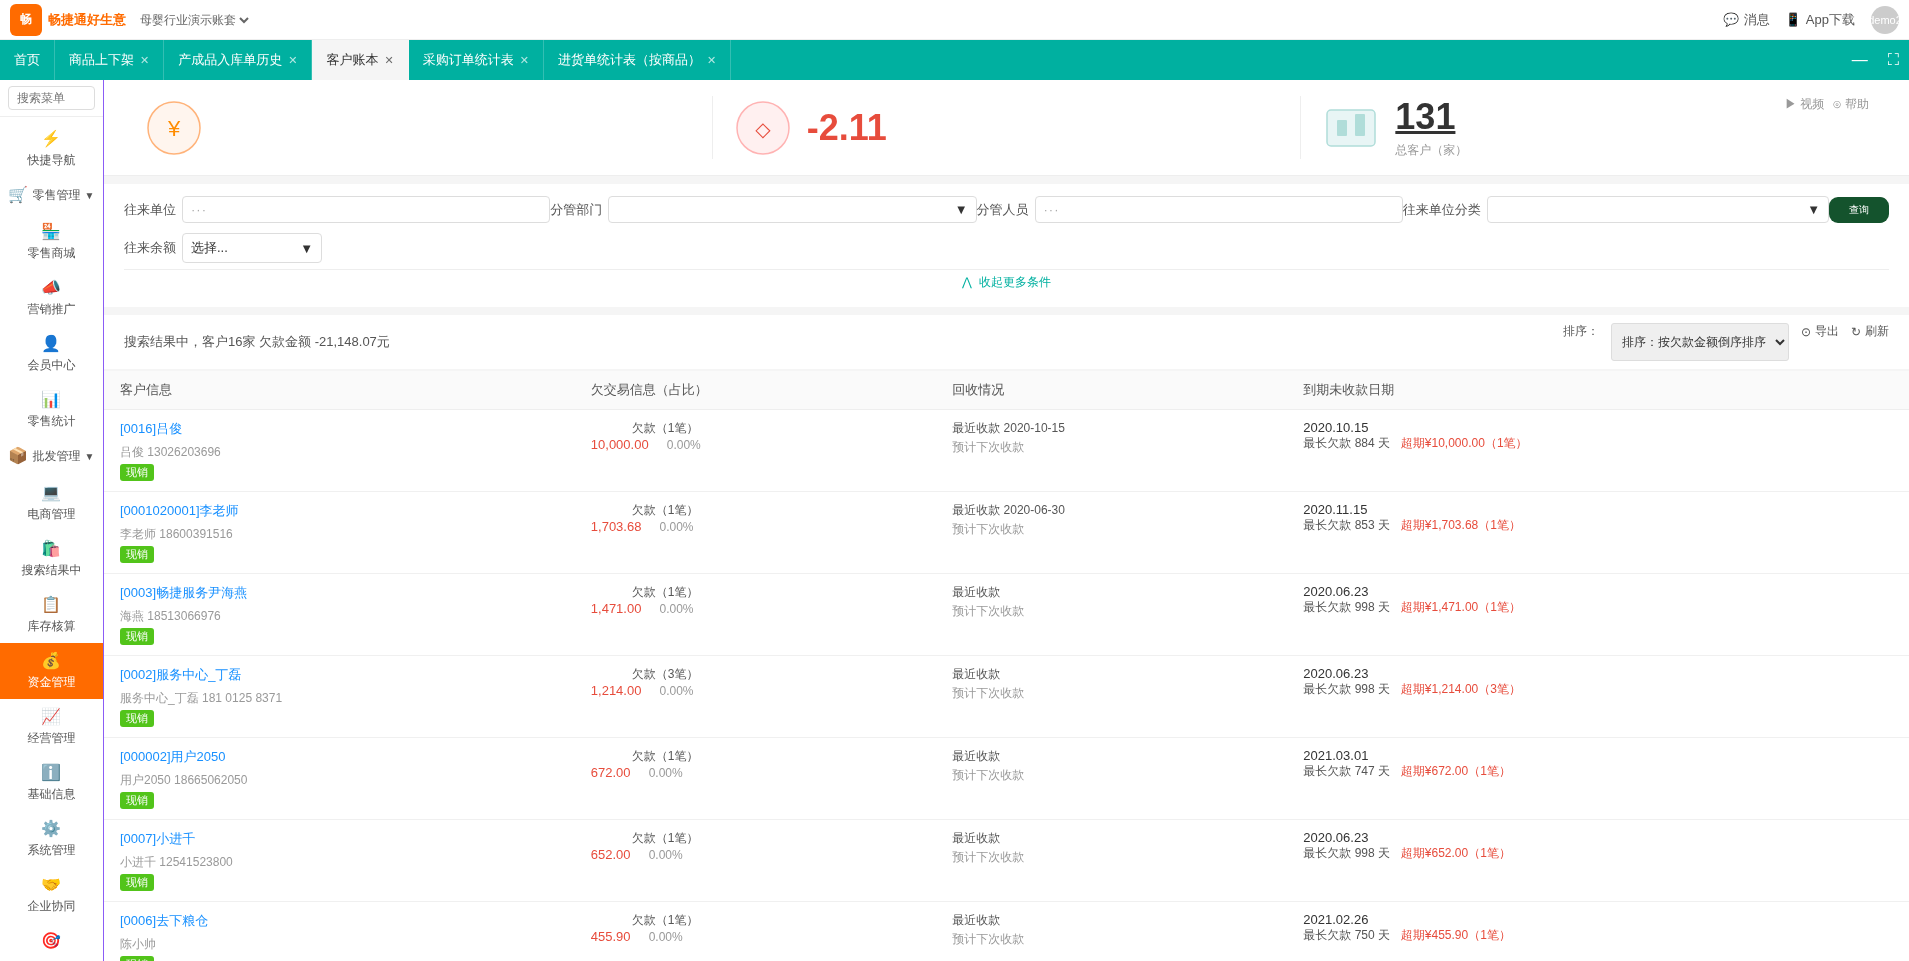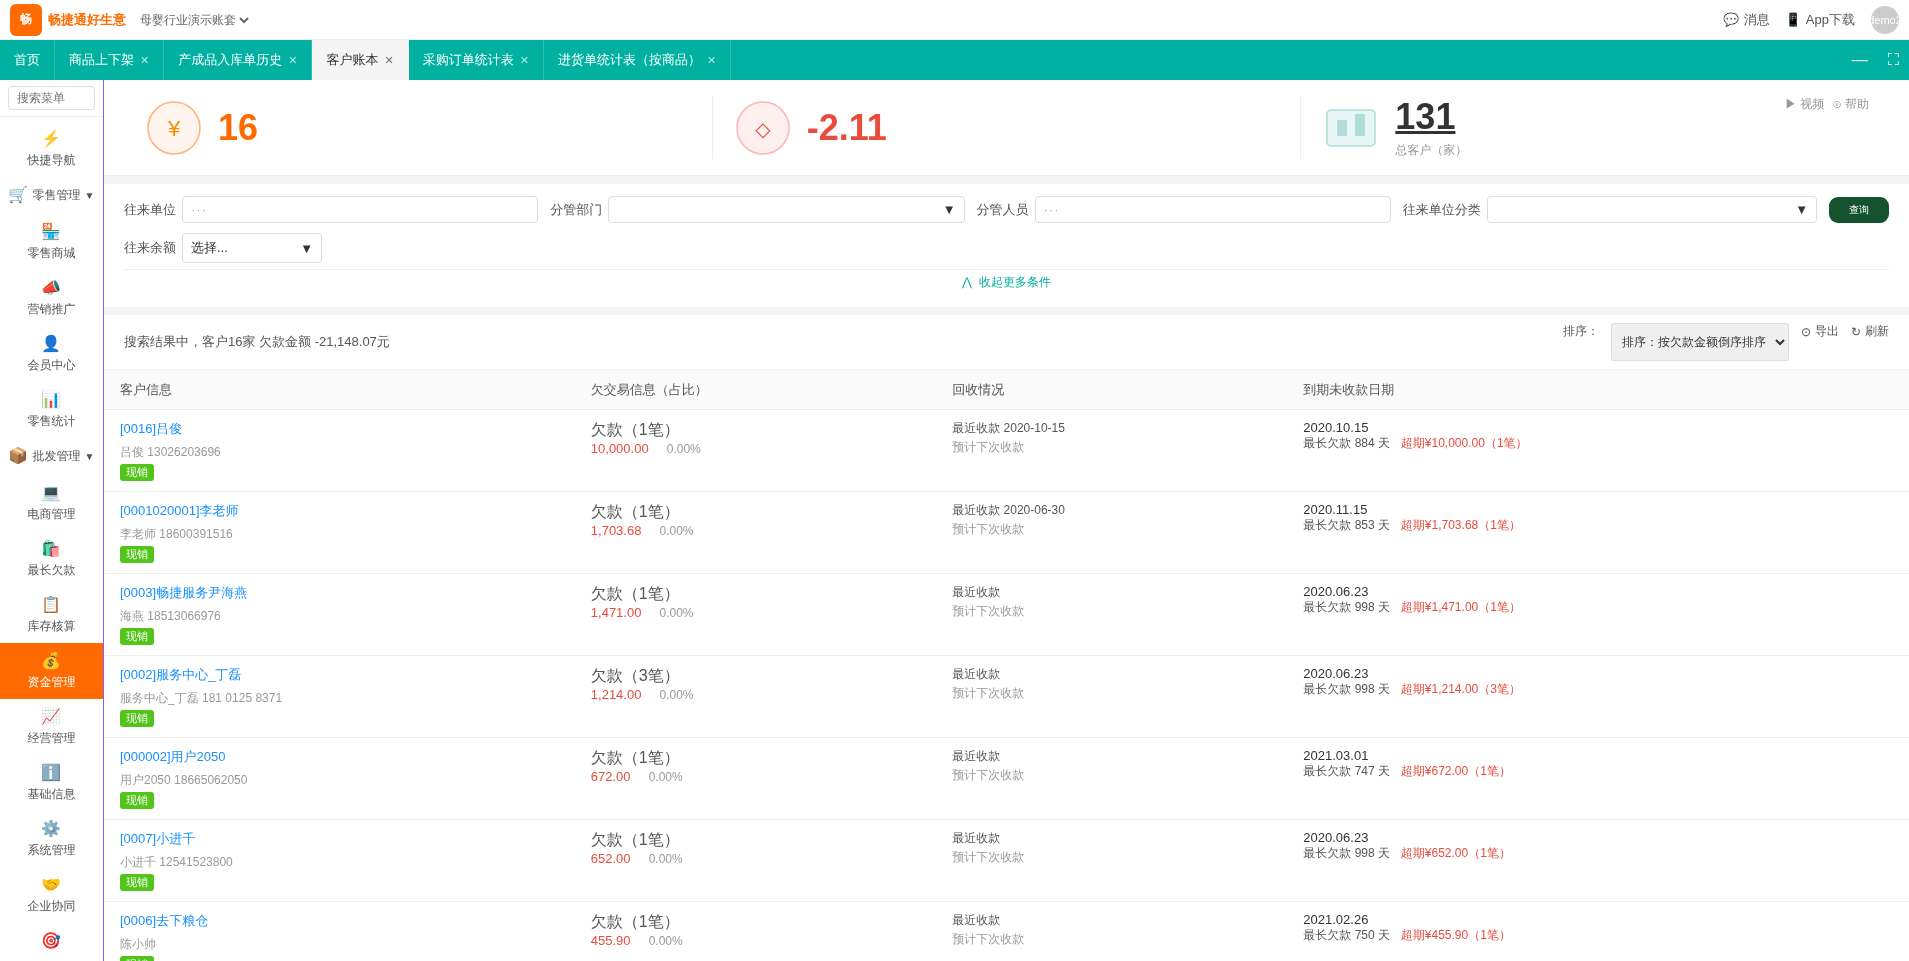--- a/index.html
+++ b/index.html
@@ -50,21 +50,21 @@
     .stat-info { flex: 1; }
     .stat-value { font-size: 36px; font-weight: bold; }
     .stat-value.red { color: #e74c3c; }
     .stat-value.orange { color: #ff6b00; }
     .stat-value.dark { color: #333; font-weight: 700; }
     .stat-label { font-size: 12px; color: #999; margin-top: 4px; }
     .stat-card-actions { display: flex; gap: 8px; font-size: 12px; color: #999; align-self: flex-start; margin-left: auto; cursor: pointer; }
 
     
     .filter-area { background: #fff; padding: 12px 20px; margin-bottom: 8px; }
-    .filter-row { display: flex; align-items: center; gap: 12px; margin-bottom: 10px; }
+    .filter-row { display: flex; align-items: center; margin-bottom: 10px; }
     .filter-item { display: flex; align-items: center; gap: 6px; flex: 1; min-width: 200px; }
     .filter-label { font-size: 13px; color: #555; white-space: nowrap; }
     .filter-input { flex: 1; padding: 5px 8px; border: 1px solid #ddd; border-radius: 4px; font-size: 13px; color: #333; display: flex; align-items: center; justify-content: space-between; cursor: pointer; }
     .filter-input .dots { color: #aaa; letter-spacing: 1px; }
     .filter-select { flex: 1; padding: 5px 8px; border: 1px solid #ddd; border-radius: 4px; font-size: 13px; color: #333; display: flex; align-items: center; justify-content: space-between; cursor: pointer; }
     .btn-search { background: #14532d; color: #fff; border: none; padding: 6px 20px; border-radius: 9px; font-size: 10px; cursor: pointer; }
     .filter-row2 { display: flex; align-items: center; gap: 12px; }
     .collapse-btn { text-align: center; color: #00b0a0; font-size: 12px; cursor: pointer; padding: 4px 0; border-top: 1px solid #eee; margin-top: 6px; }
     .collapse-icon { margin-right: 4px; }
 
@@ -75,21 +75,21 @@
     .sort-select { font-size: 12px; color: #333; border: 1px solid #ddd; padding: 10px 6px; border-radius: 3px; cursor: pointer; }
 
     
     .data-table { background: #fff; width: 100%; border-collapse: collapse; }
     .data-table th { padding: 10px 16px; text-align: left; font-size: 13px; color: #555; font-weight: normal; border-bottom: 1px solid #eee; background: #fafafa; }
     .data-table td { padding: 10px 16px; font-size: 13px; color: #333; border-bottom: 1px solid #f0f0f0; vertical-align: top; }
     .customer-name { color: #1890ff; cursor: pointer; font-size: 13px; }
     .customer-meta { font-size: 12px; color: #999; margin-top: 6px; }
     .badge-green { background: #52c41a; color: #fff; font-size: 11px; padding: 1px 6px; border-radius: 3px; display: inline-block; margin-top: 3px; }
     .amount-red { color: #e74c3c; font-size: 13px; }
-    .amount-label { font-size: 16px; color: #555; }
+    .amount-label { font-size: 12px; color: #555; margin-left: 41px; }
     .amount-pct { font-size: 12px; color: #999; }
     .overdue-link { color: #e74c3c; font-size: 12px; cursor: pointer; }
     .overdue-days { font-size: 12px; color: #555; }
     .latest-payment { font-size: 12px; color: #555; }
     .next-payment { font-size: 12px; color: #999; margin-top: 2px; }
   </style>
 </head>
 <body>
 
 <div class="app-container">
@@ -183,21 +183,21 @@
           <span class="s-icon">📦</span>
           <span>批发管理</span>
           <span style="font-size:10px;">▼</span>
         </div>
         <div class="sidebar-item">
           <span class="s-icon">💻</span>
           <span>电商管理</span>
         </div>
         <div class="sidebar-item">
           <span class="s-icon">🛍️</span>
-          <span>最长欠款</span>
+          <span>搜索结果中</span>
         </div>
         <div class="sidebar-item">
           <span class="s-icon">📋</span>
           <span>库存核算</span>
         </div>
         <div class="sidebar-item active">
           <span class="s-icon">💰</span>
           <span>资金管理</span>
         </div>
         <div class="sidebar-item">
@@ -228,21 +228,20 @@
 
       <div class="stats-row">
         <div class="stat-card">
           <div class="stat-icon">
             <svg viewBox="0 0 56 56" fill="none">
               <circle cx="28" cy="28" r="26" fill="#fff5ee" stroke="#ffb37a" stroke-width="1.5"></circle>
               <text x="28" y="36" text-anchor="middle" font-size="22" fill="#ff8c00">¥</text>
             </svg>
           </div>
           <div class="stat-info">
-            <div class="stat-value orange">16</div>
           </div>
         </div>
         <div class="stat-card">
           <div class="stat-icon">
             <svg viewBox="0 0 56 56" fill="none">
               <circle cx="28" cy="28" r="26" fill="#fff0f0" stroke="#ffb3b3" stroke-width="1.5"></circle>
               <text x="28" y="36" text-anchor="middle" font-size="20" fill="#e74c3c">◇</text>
             </svg>
           </div>
           <div class="stat-info">

